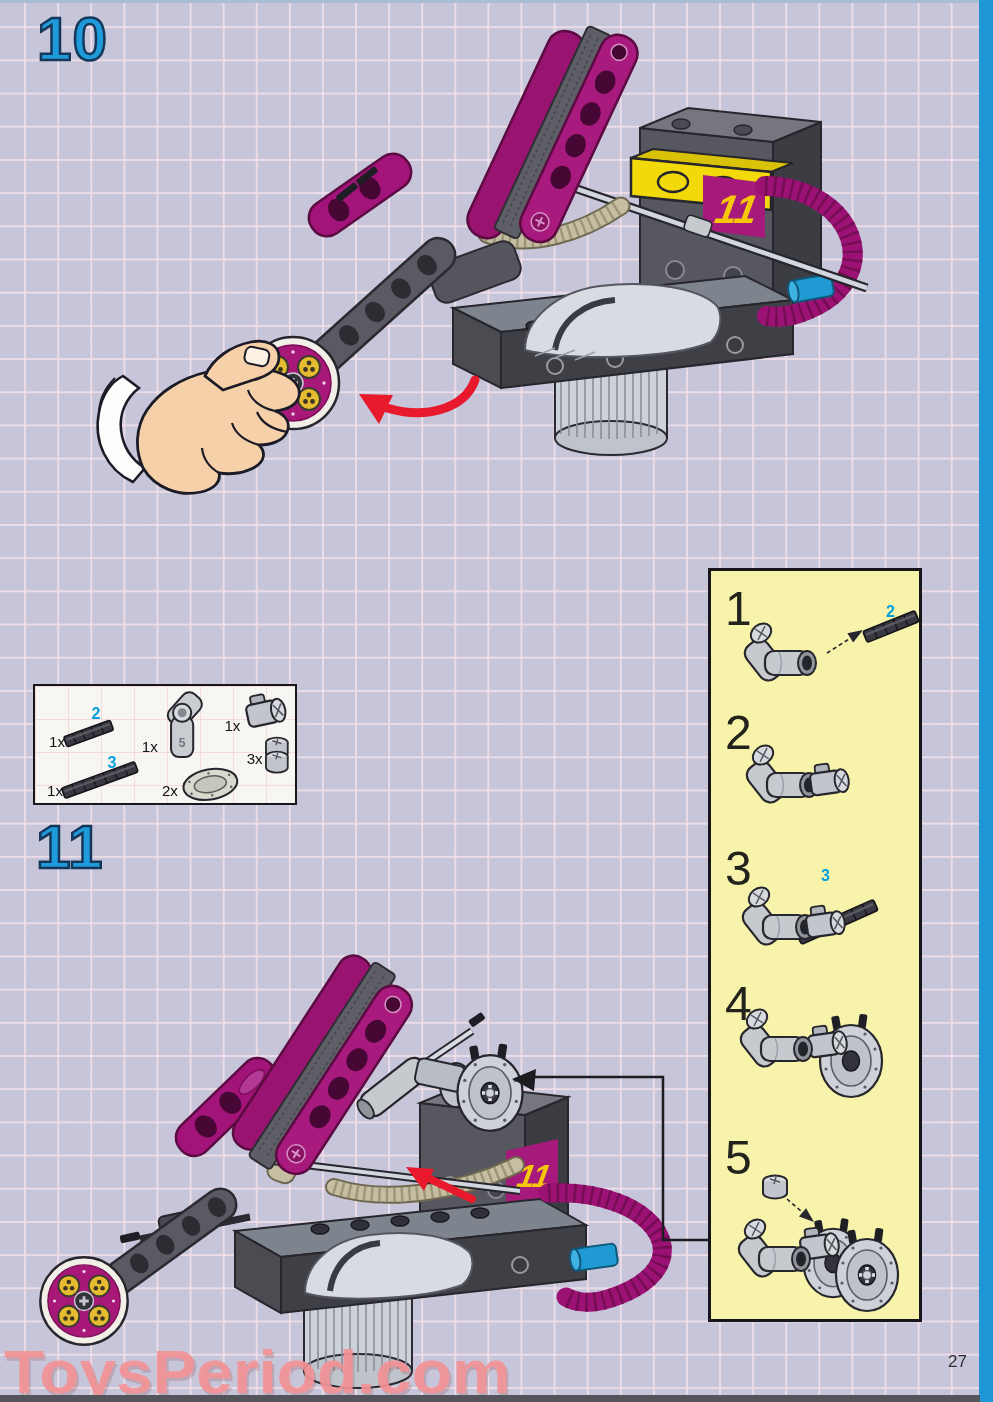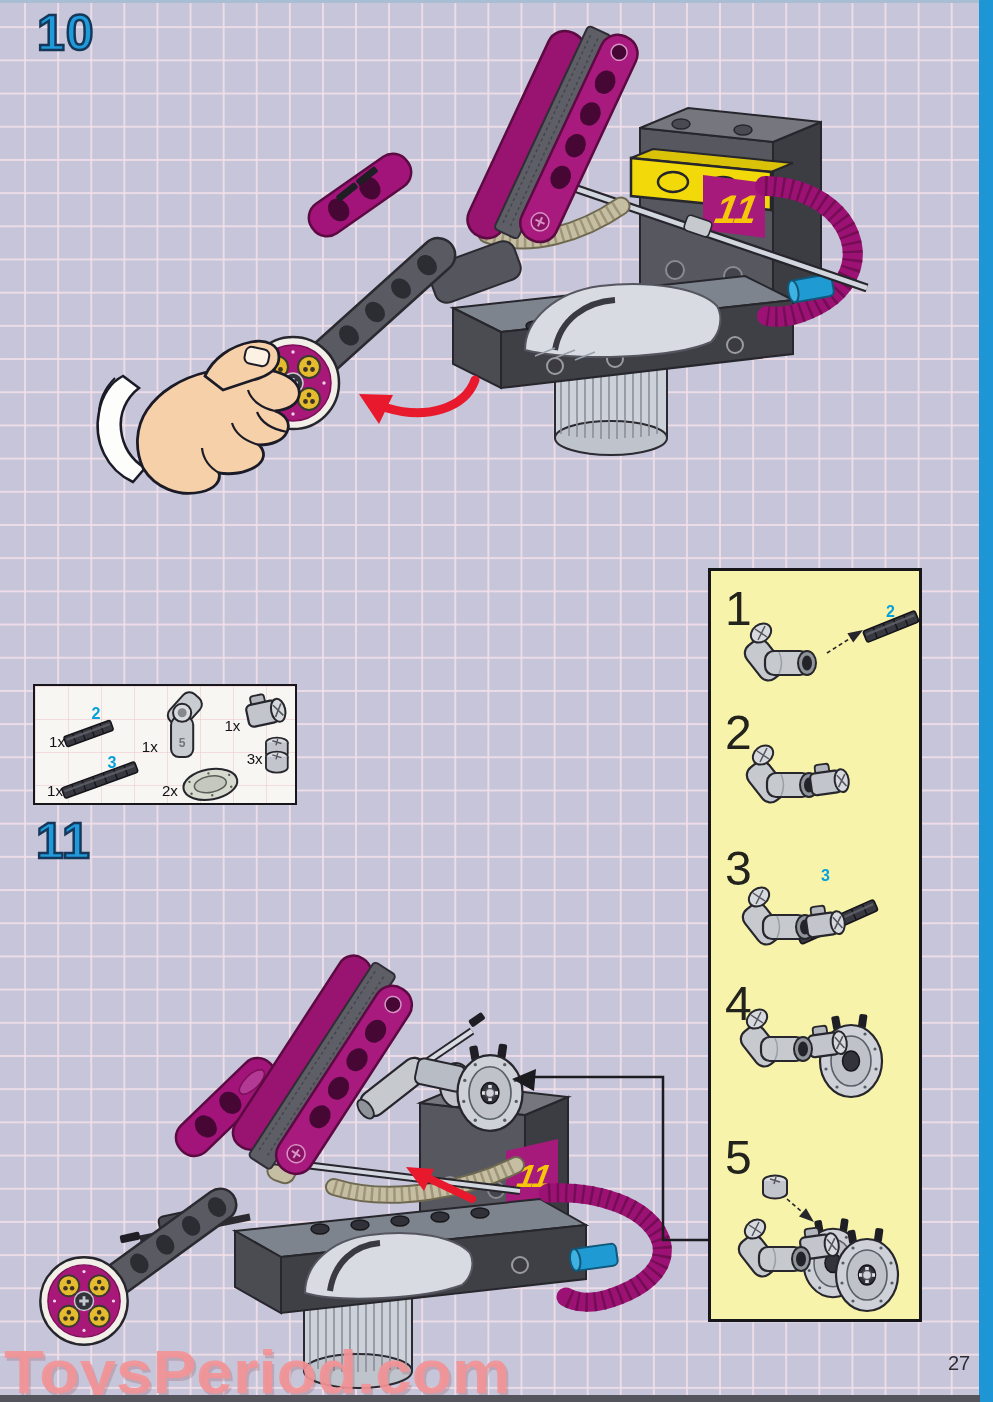--- a/index.html
+++ b/index.html
@@ -3,21 +3,21 @@
 <meta charset="utf-8">
 <style>
   html,body{margin:0;padding:0;background:#888;}
   .page{position:relative;width:993px;height:1402px;overflow:hidden;
     font-family:"Liberation Sans",sans-serif;
     background-color:#c6c5d9;
     background-image:
       linear-gradient(to right, rgba(243,224,233,.85) 1.5px, transparent 1.5px),
       linear-gradient(to bottom, rgba(243,224,233,.85) 1.5px, transparent 1.5px);
     background-size:33.1px 33.2px;background-position:-9px -7px;}
-  .step-num{position:absolute;font-size:50px;font-weight:700;line-height:1;
+  .step-num{position:absolute;font-size:62px;font-weight:700;line-height:1;
     color:#1f9ada;-webkit-text-stroke:2.5px #14375a;letter-spacing:1px;z-index:10;}
   #sn10{left:37px;top:8px}
   #sn11{left:36px;top:816px}
   svg.illus{position:absolute;z-index:5}
   #illus10{left:55px;top:20px;width:830px;height:505px}
   #illus11{left:20px;top:935px;width:700px;height:465px}
   .partsbox{position:absolute;left:33px;top:684px;width:264px;height:121px;
     background-color:#f8f6f3;border:2.5px solid #17171b;box-sizing:border-box;z-index:8;
     background-image:
       linear-gradient(to right, rgba(238,203,208,.6) 1px, transparent 1px),
@@ -32,21 +32,21 @@
   .qty{font:15px "Liberation Sans",sans-serif;fill:#121216}
   .cal{font:700 16px "Liberation Sans",sans-serif;fill:#08a0dc}
   .mold{font:700 12px "Liberation Sans",sans-serif;fill:#70747c}
   .sticker-txt{font:italic 800 40px "Liberation Sans",sans-serif;fill:#f5c60a}
   .sticker-txt2{font:italic 800 32px "Liberation Sans",sans-serif;fill:#f5c60a}
   .dash{stroke:#26262c;stroke-width:1.6;stroke-dasharray:4 3;fill:none}
   .watermark{position:absolute;left:4px;top:1341px;font-size:62px;font-weight:700;
     color:rgba(242,146,150,.92);line-height:1;z-index:60;white-space:nowrap;
     transform:scaleX(1.06);transform-origin:left top;
     text-shadow:2px 3px 0 rgba(150,60,70,.22);}
-  .pageno{position:absolute;left:948px;top:1352px;font-size:20px;color:#2e2e34;z-index:72}
+  .pageno{position:absolute;left:948px;top:1352px;font-size:17px;color:#2e2e34;z-index:72}
   .blue-band{position:absolute;right:0;top:0;width:14px;height:1402px;background:#1e96d6;z-index:70}
   .top-sliver{position:absolute;left:0;top:0;width:993px;height:3px;background:#a9bdd3;z-index:70}
   .bottom-band{position:absolute;left:0;bottom:0;width:980px;height:7px;background:#54545c;z-index:71}
 </style>
 </head>
 <body>
 
 <div class="page">
 
   <svg width="0" height="0" style="position:absolute">

